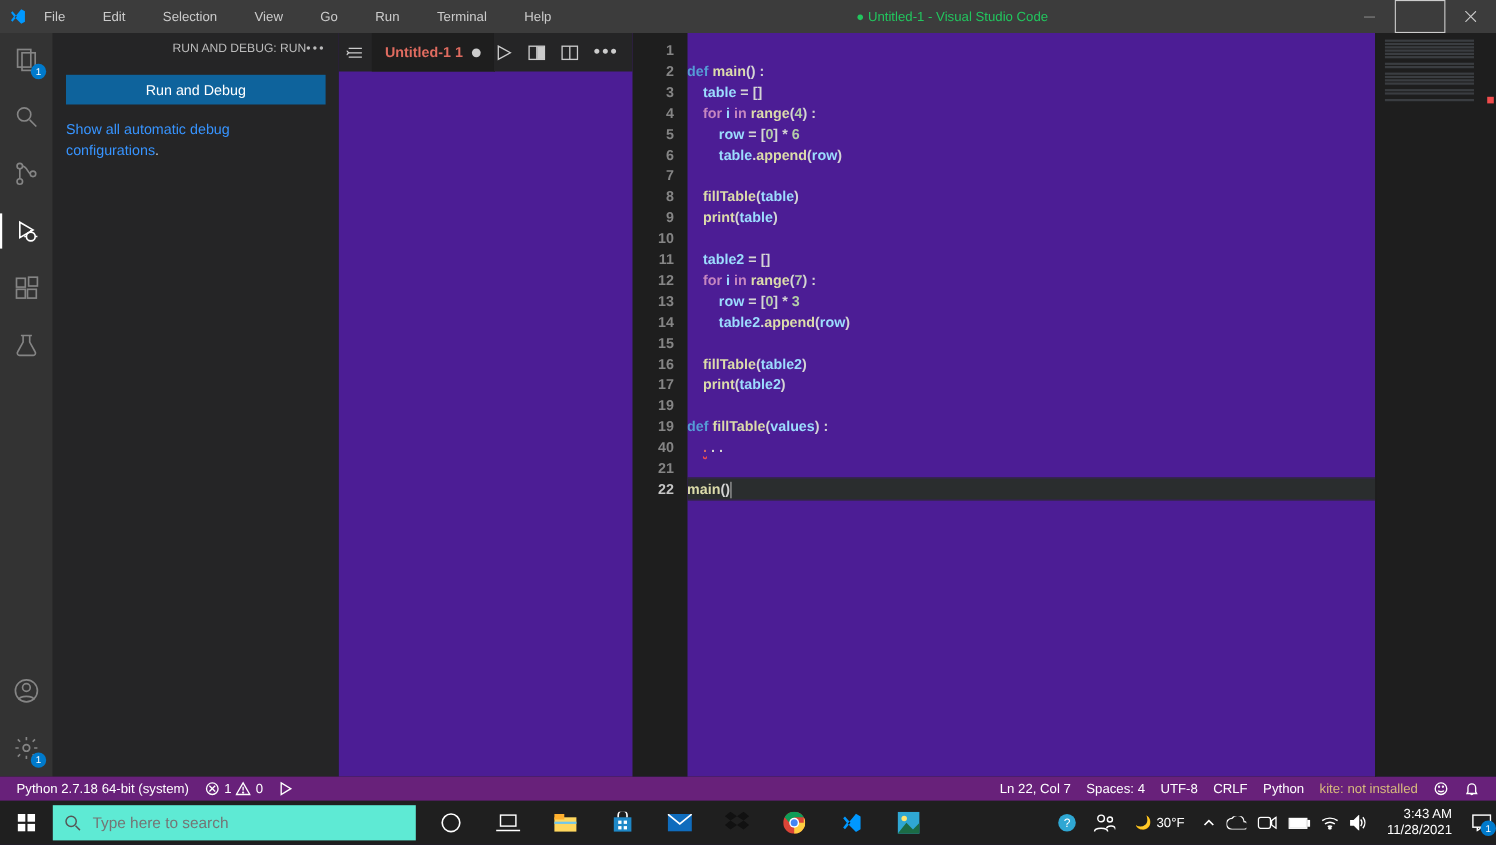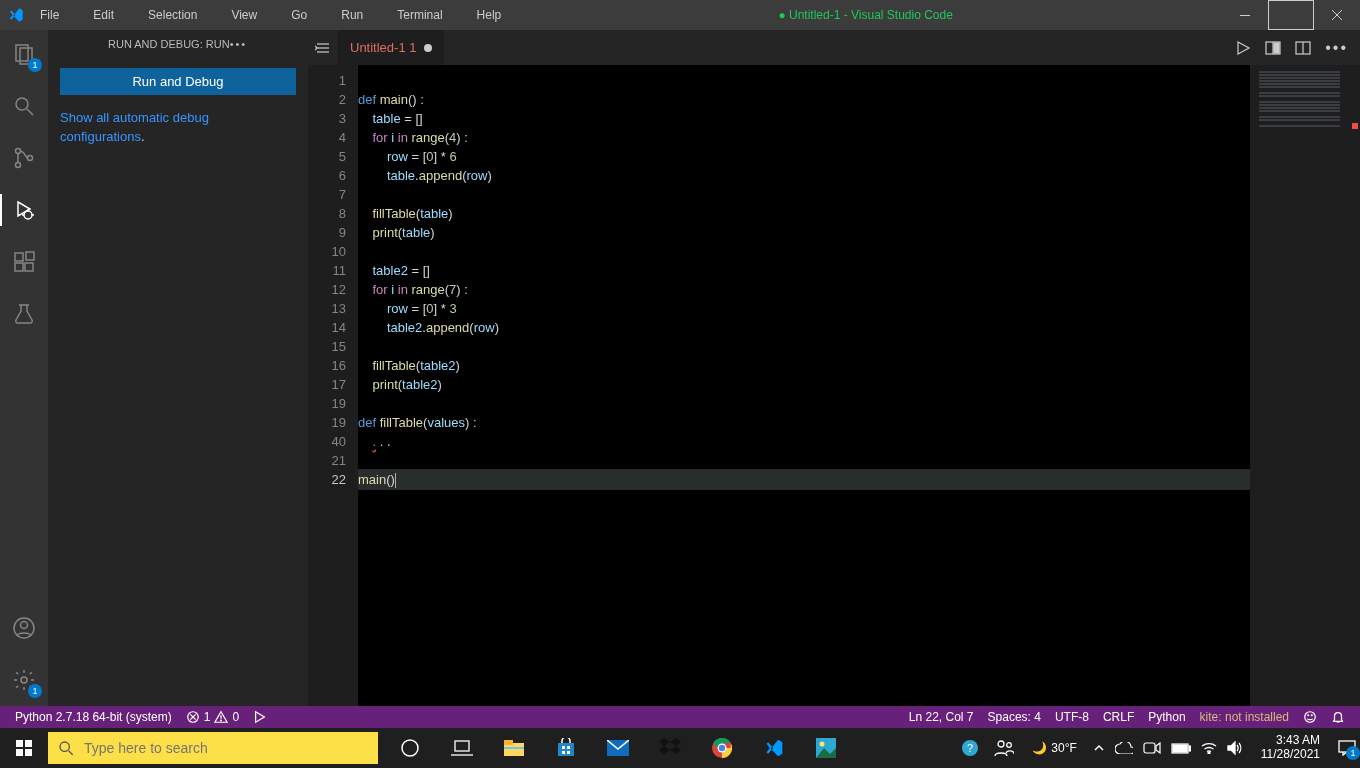--- a/index.html
+++ b/index.html
@@ -16,27 +16,27 @@
   .mainrow { flex: 1; display: flex; min-height: 0; }
   
   .activitybar { width: 48px; background: #333333; display: flex; flex-direction: column; align-items: center; padding-top: 8px; gap: 20px; }
   .activitybar .spacer { flex: 1; }
   .activitybar .item { position: relative; width: 48px; height: 32px; display: flex; align-items: center; justify-content: center; color: #858585; }
   .activitybar .item.active { color: #fff; }
   .activitybar .item.active::before { content:""; position:absolute; left:0; top:0; bottom:0; width:2px; background:#fff;}
   .badge { position:absolute; bottom:-2px; right:6px; background:#007acc; color:#fff; font-size:9px; border-radius:8px; min-width:14px; height:14px; line-height:14px; text-align:center; padding:0 2px;}
   
   .sidebar { width: 260px; background: #252526; color: #ccc; display: flex; flex-direction: column; }
-  .sidebar .header { padding: 8px 12px; display: flex; justify-content: flex-start; align-items: center; font-size: 11px; color:#bbb;margin-left:48px;}
+  .sidebar .header { padding: 8px 12px; display: flex; justify-content: flex-end; align-items: center; font-size: 11px; color:#bbb;margin-left:48px;}
   .sidebar .body { padding: 10px 12px; font-size: 13px; }
   .btn-primary { background: #0e639c; color: #fff; border: none; width: 100%; padding: 6px 0; font-size: 13px; margin-bottom: 14px; cursor:pointer;}
   .sidebar a { color:#3794ff; text-decoration:none; }
   .sidebar p { line-height:1.45; margin-bottom: 14px; color:#ccc;}
   
-  .editorarea { flex:1; display:flex; flex-direction:column; background:#000000; min-width:0; }
+  .editorarea { flex:1; display:flex; flex-direction:row; background:#4c1d95; min-width:0;font-weight:bold; }
   .tabsrow { height: 35px; background:#252526; display:flex; align-items:stretch; }
   .breadcrumb-icon { width:30px; display:flex; align-items:center; justify-content:center; color:#ccc;}
   .tab { background:#1e1e1e; color:#e06c60; display:flex; align-items:center; padding: 0 12px; font-size:13px; gap:8px; border-right:1px solid #252526;}
   .tab .dot { width:8px; height:8px; border-radius:50%; background:#ccc; }
   .tabsrow .spacer { flex:1; }
   .tabactions { display:flex; align-items:center; gap:14px; padding-right:12px; color:#ccc;}
   .editor-body { flex:1; display:flex; min-height:0; position:relative;}
   .gutter { width:50px; text-align:right; color:#858585; font-family:Consolas,monospace; font-size:13px; padding:6px 12px 0 0; user-select:none; background:#1e1e1e;}
   .gutter div { height:19px; line-height:19px; }
   .gutter div.current { color:#c6c6c6; }
@@ -56,21 +56,21 @@
   .minimap .blob { position:absolute; left:8px; right:20px; height:2px; background:#3a3d41; }
   .minimap .err-mark { position:absolute; right:2px; width:6px; height:6px; background:#f14c4c; }
   
   .statusbar { height:22px; background:#68217a; color:#fff; display:flex; align-items:center; font-size:12px; padding:0 8px; }
   .statusbar .seg { padding:0 7px; display:flex; align-items:center; gap:4px; height:100%; }
   .statusbar .spacer { flex:1; }
   .statusbar .kite { color:#d7ba7d; }
   
   .taskbar { height:40px; background:#1f1f1f; display:flex; align-items:center; color:#fff; font-size:12px; }
   .taskbar .start { width:48px; height:40px; display:flex; align-items:center; justify-content:center; }
-  .taskbar .search { flex:0 0 330px; height:32px; background:#fde047; color:#777; display:flex; align-items:center; padding:0 10px; gap:10px;}
+  .taskbar .search { flex:0 0 330px; height:32px; background:#5eead4; color:#777; display:flex; align-items:center; padding:0 10px; gap:10px;}
   .taskbar .search input { border:none; outline:none; flex:1; font-size:14px; color:#333; background:transparent; }
   .taskbar .tb-icons { display:flex; align-items:center; gap:28px; padding:0 20px; }
   .taskbar .tb-icon { width:24px; height:24px; display:flex; align-items:center; justify-content:center; }
   .taskbar .spacer { flex:1; }
   .taskbar .tray { display:flex; align-items:center; gap:10px; padding-right:4px;}
   .taskbar .clock { text-align:right; line-height:1.15; padding:0 8px;}
   svg { display:block; }
   .white-box { width:11px; height:11px; border:1px solid #fff; }
 </style>
 </head>

